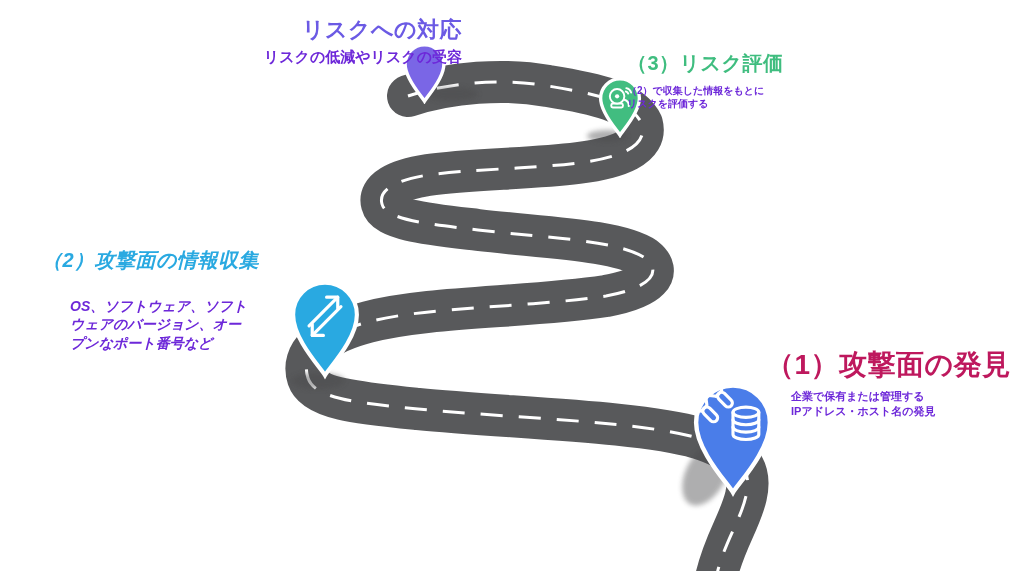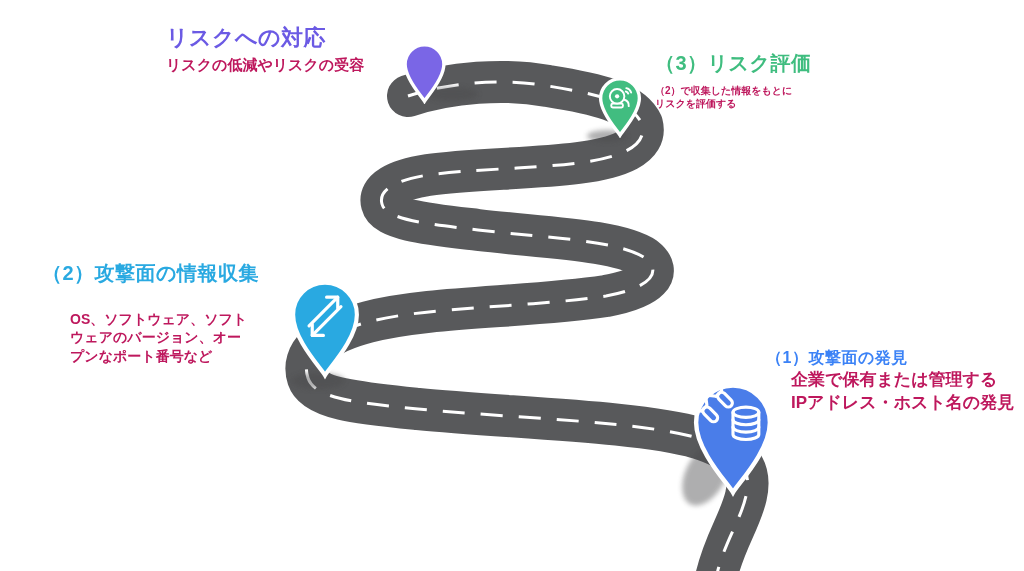--- a/index.html
+++ b/index.html
@@ -10,37 +10,37 @@
   .road-svg{position:absolute;left:0;top:0;z-index:1;}
   .pin{position:absolute;z-index:3;}
   .pin-risk-response{left:401px;top:42px;width:47px;height:62px;}
   .pin-step3{left:596px;top:76px;width:48px;height:62px;}
   .pin-step2{left:285px;top:278px;width:80px;height:102px;}
   .pin-step1{left:687px;top:380px;width:92px;height:118px;}
 
   .label{position:absolute;z-index:4;}
   .label .title{font-weight:bold;letter-spacing:0.5px;line-height:1.15;}
   .label .desc{
-    color:#be185d;font-weight:bold;line-height:1.32;white-space:pre-line;
+    color:#6d28d9;font-weight:bold;line-height:1.32;white-space:pre-line;
   }
-  .label-respond{left:166px;top:25px;width:296px;text-align:left;}
+  .label-respond{left:166px;top:17px;width:296px;text-align:right;}
   .label-respond .title{font-size:22px;color:#6b5ae4;}
   .label-respond .desc{font-size:15px;margin-top:5px;}
 
-  .label-step3{left:655px;top:52px;width:285px;}
+  .label-step3{left:627px;top:52px;width:285px;}
   .label-step3 .title{font-size:20px;color:#3fbd7f;}
   .label-step3 .desc{font-size:10px;margin-top:9px;}
 
-  .label-step2{left:42px;top:262px;width:262px;}
+  .label-step2{left:42px;top:249px;width:262px;font-style:italic;}
   .label-step2 .title{font-size:20px;color:#29a9e1;}
   .label-step2 .desc{font-size:14px;margin-top:25px;padding-left:28px;}
 
   .label-step1{left:766px;top:349px;width:252px;}
-  .label-step1 .title{font-size:16px;color:#3b82f6;}
-  .label-step1 .desc{font-size:17px;margin-top:2px;padding-left:25px;}
+  .label-step1 .title{font-size:28px;color:#be185d;}
+  .label-step1 .desc{font-size:11px;margin-top:8px;padding-left:25px;}
 </style>
 </head>
 <body>
 
 <div class="stage">
 
   <svg class="road-svg" width="1024" height="571" viewBox="0 0 1024 571">
     <defs>
       <filter id="soft" x="-40%" y="-40%" width="180%" height="180%">
         <feGaussianBlur stdDeviation="2.4"></feGaussianBlur>

